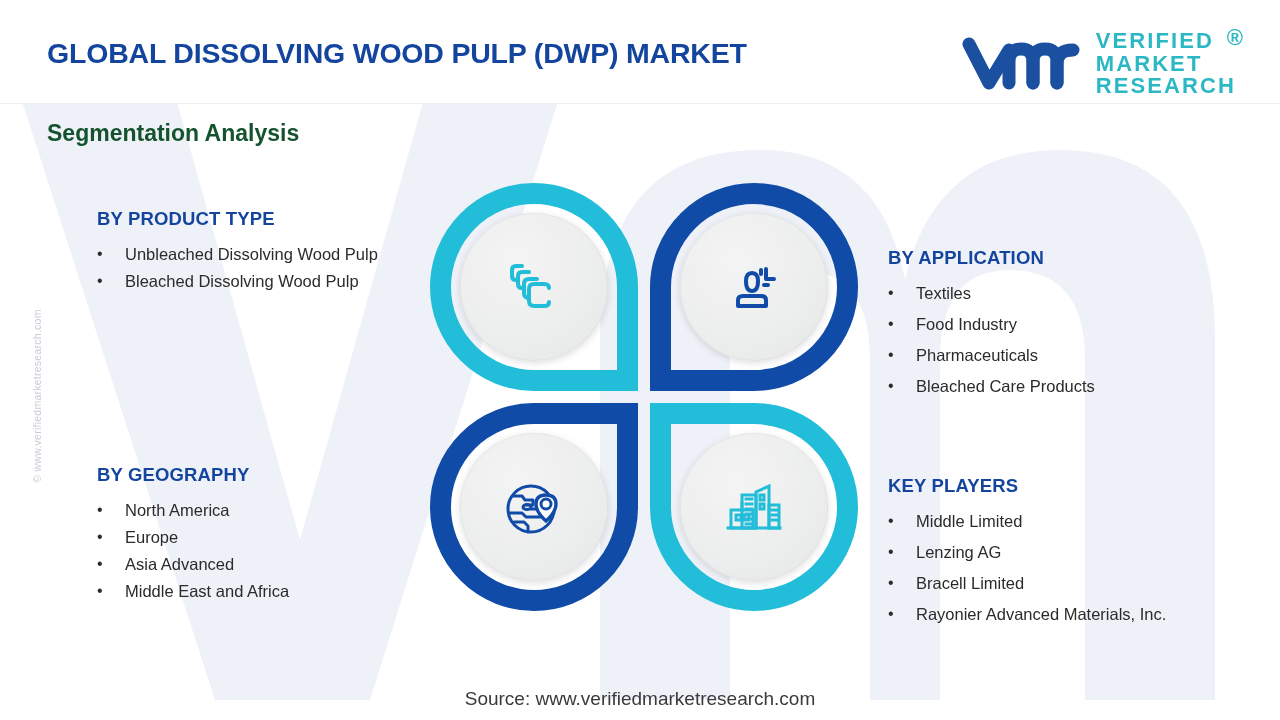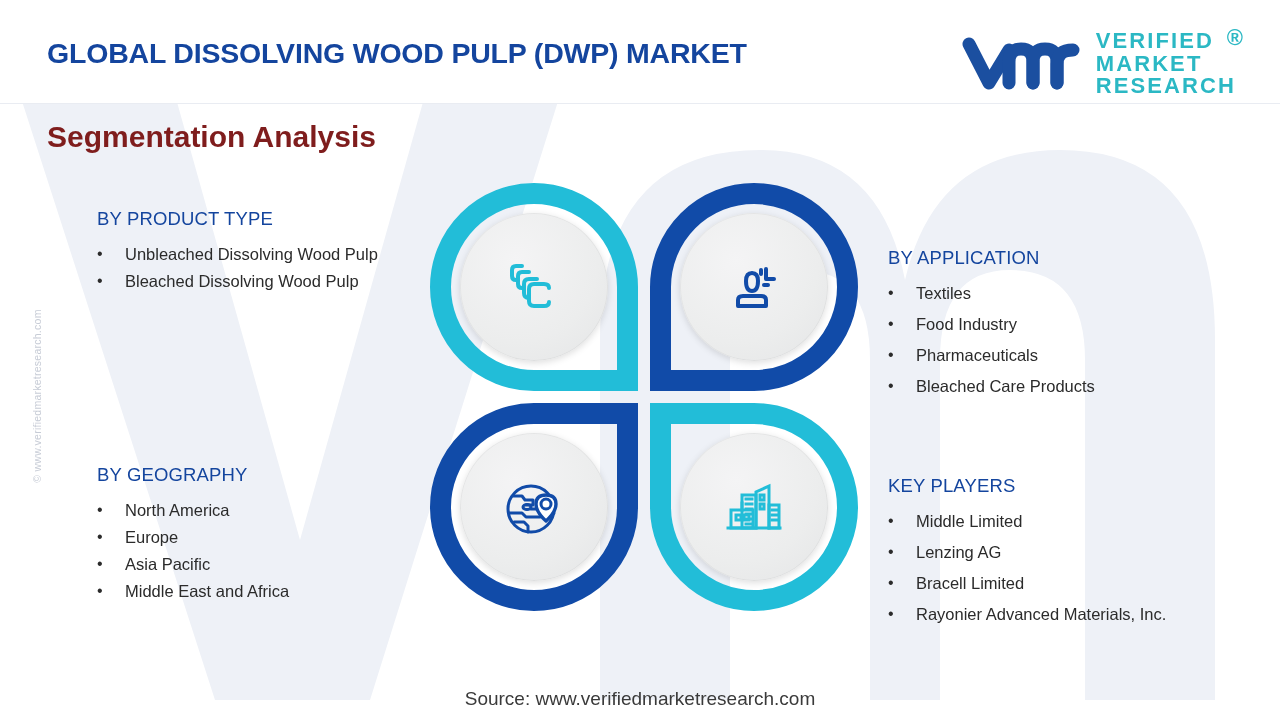--- a/index.html
+++ b/index.html
@@ -84,23 +84,23 @@
     font-size: 9px;
     font-weight: bold;
     color: #2BB8C4;
     letter-spacing: 0;
   }
 
   
   .subtitle {
     position: absolute;
     left: 47px; top: 120px;
-    font-size: 30px;
+    font-size: 23px;
     font-weight: bold;
-    color: #7f1d1d;
+    color: #14532d;
     z-index: 5;
   }
 
   
   .side-watermark {
     position: absolute;
     left: -88px;
     top: 390px;
     width: 250px;
     transform: rotate(-90deg);
@@ -116,21 +116,21 @@
   
   .col {
     position: absolute;
     z-index: 5;
   }
   .col-left  { left: 97px;  width: 330px; }
   .col-right { left: 888px; width: 360px; margin-top: 44px; }
 
   .seg-head {
     font-size: 18.5px;
-    font-weight: normal;
+    font-weight: bold;
     color: #14459E;
     letter-spacing: 0.15px;
     margin-bottom: 12px;
     white-space: nowrap;
   }
 
   .seg-list { list-style: none; }
   .seg-item {
     display: flex;
     align-items: flex-start;
@@ -280,21 +280,21 @@
       <li class="seg-item">
         <span class="seg-bullet">•</span>
         <span class="seg-text">North America</span>
       </li>
       <li class="seg-item">
         <span class="seg-bullet">•</span>
         <span class="seg-text">Europe</span>
       </li>
       <li class="seg-item">
         <span class="seg-bullet">•</span>
-        <span class="seg-text">Asia Pacific</span>
+        <span class="seg-text">Asia Advanced</span>
       </li>
       <li class="seg-item">
         <span class="seg-bullet">•</span>
         <span class="seg-text">Middle East and Africa</span>
       </li>
     </ul>
   </div>
 
   <div class="col col-right blk-application">
     <div class="seg-head">BY APPLICATION</div>

